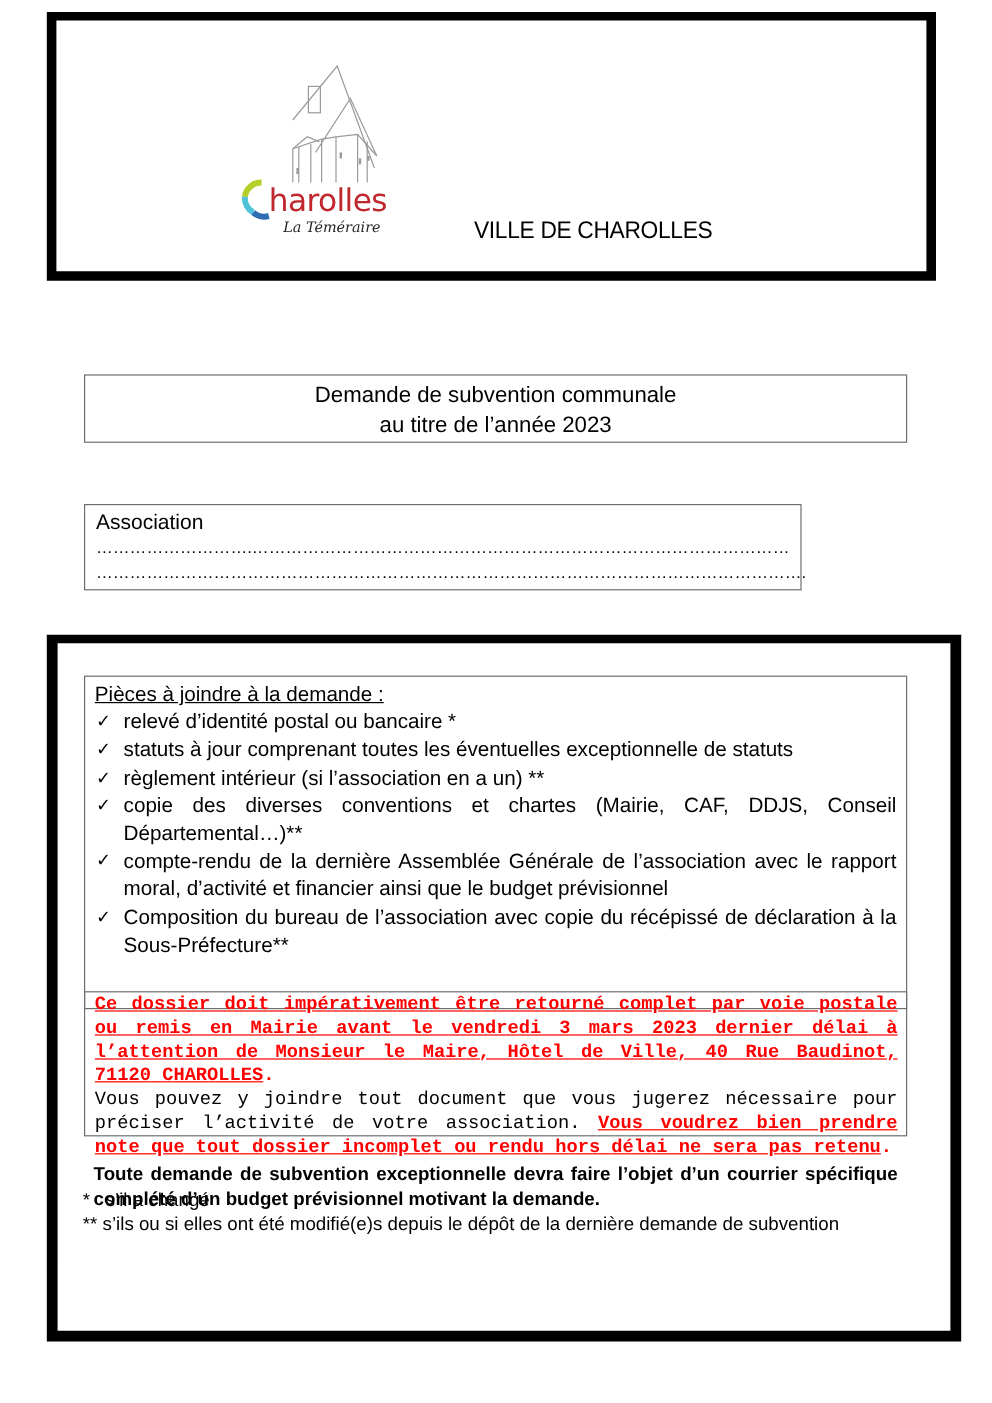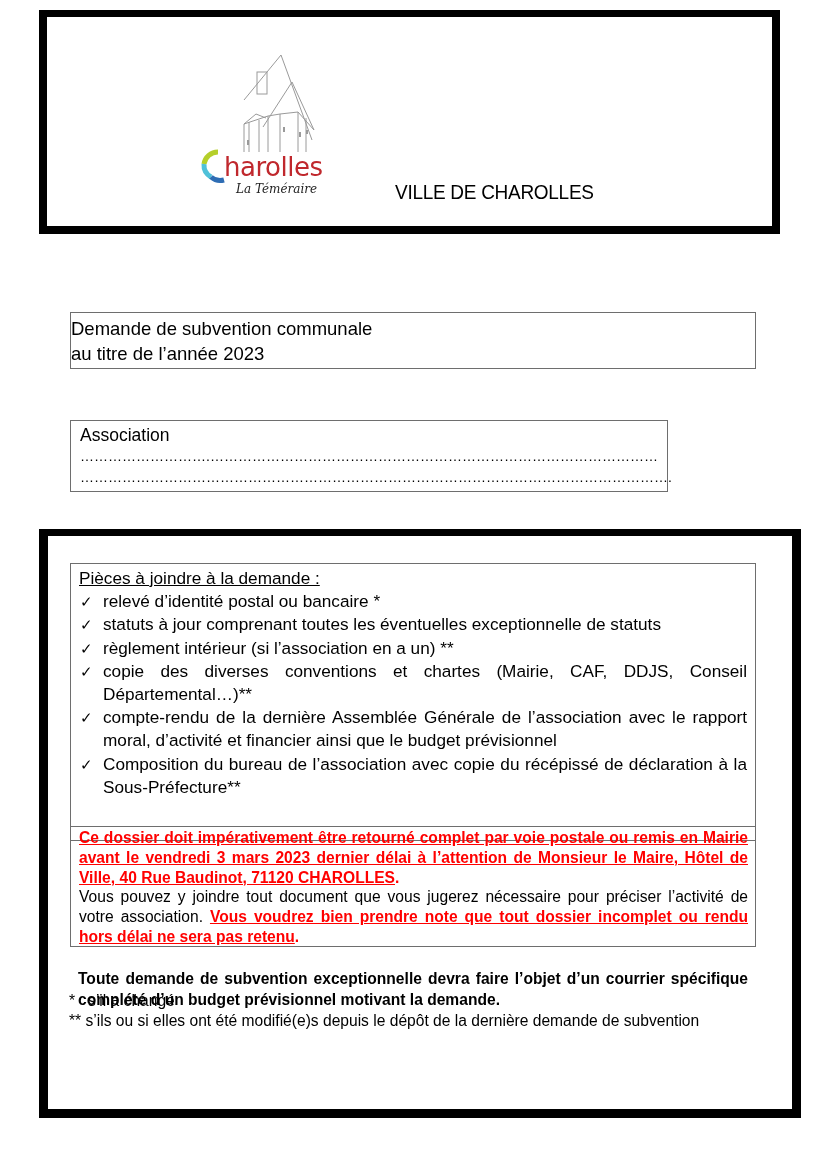--- a/index.html
+++ b/index.html
@@ -10,21 +10,21 @@
   
   #header-box { left: 39px; top: 10px; width: 741px; height: 224px;
                 border-style: solid; border-color: #000;
                 border-width: 7px 8px 8px 8px; }
   #logo { left: 196px; top: 52px; width: 156px; height: 145px; }
   #city-title { left: 395px; top: 181px; font-size: 20px; letter-spacing: -0.3px;
                 font-family: "Liberation Sans", sans-serif; transform: scaleX(0.95); transform-origin: left top; }
 
   
   #title-box { left: 70px; top: 312px; width: 686px; height: 57px;
-               border: 1px solid #6e6e6e; 
+               border: 1px solid #6e6e6e; text-align: center;
                font-family: "Liberation Sans", sans-serif; font-size: 18.5px; line-height: 25px; padding-top: 3px; }
 
   
   #assoc-box { left: 70px; top: 420px; width: 598px; height: 72px;
                border: 1px solid #6e6e6e; padding: 3px 0 0 9px;
                font-family: "Liberation Sans", sans-serif; font-size: 17.5px; line-height: 22px; }
   .dots { font-size: 14px; letter-spacing: 0px; white-space: nowrap; overflow: hidden; width: 660px; line-height: 21px; }
 
   
   #main-box { left: 39px; top: 529px; width: 762px; height: 589px;
@@ -33,21 +33,21 @@
   #pieces-box { left: 70px; top: 563px; width: 686px; height: 278px;
                 border: 1px solid #6e6e6e; padding: 3px 8px 0 8px;
                 font-family: "Liberation Sans", sans-serif; font-size: 17.2px; line-height: 23.2px; }
   #pieces-box .heading { text-decoration: underline; }
   #pieces-box ul { list-style: none; margin: 0; padding: 0; }
   #pieces-box li { position: relative; padding-left: 24px; text-align: justify; }
   #pieces-box li .chk { position: absolute; left: 1px; top: 0; font-size: 15px; }
 
   #notice-box { left: 70px; top: 826px; width: 686px; height: 121px;
                 border: 1px solid #6e6e6e; padding: 1px 7px 0 8px;
-                font-family: Liberation Sans, sans-serif; font-size: 15.6px; line-height: 19.8px; text-align: justify; }
+                font-family: Liberation Mono, monospace; font-size: 15.6px; line-height: 19.8px; text-align: justify; }
   .red { color: #ff0000; font-weight: bold; text-decoration: underline; }
   .red-nou { color: #ff0000; font-weight: bold; }
 
   #exceptional { left: 78px; top: 968px; width: 670px;
                  font-family: Liberation Sans, sans-serif; font-weight: bold; font-size: 15.6px; line-height: 21px; text-align: justify; }
 
   #footnotes { left: 69px; top: 991px; width: 700px;
                font-family: "Liberation Sans", sans-serif; font-size: 15.6px; line-height: 20px; }
 </style>
 </head>

